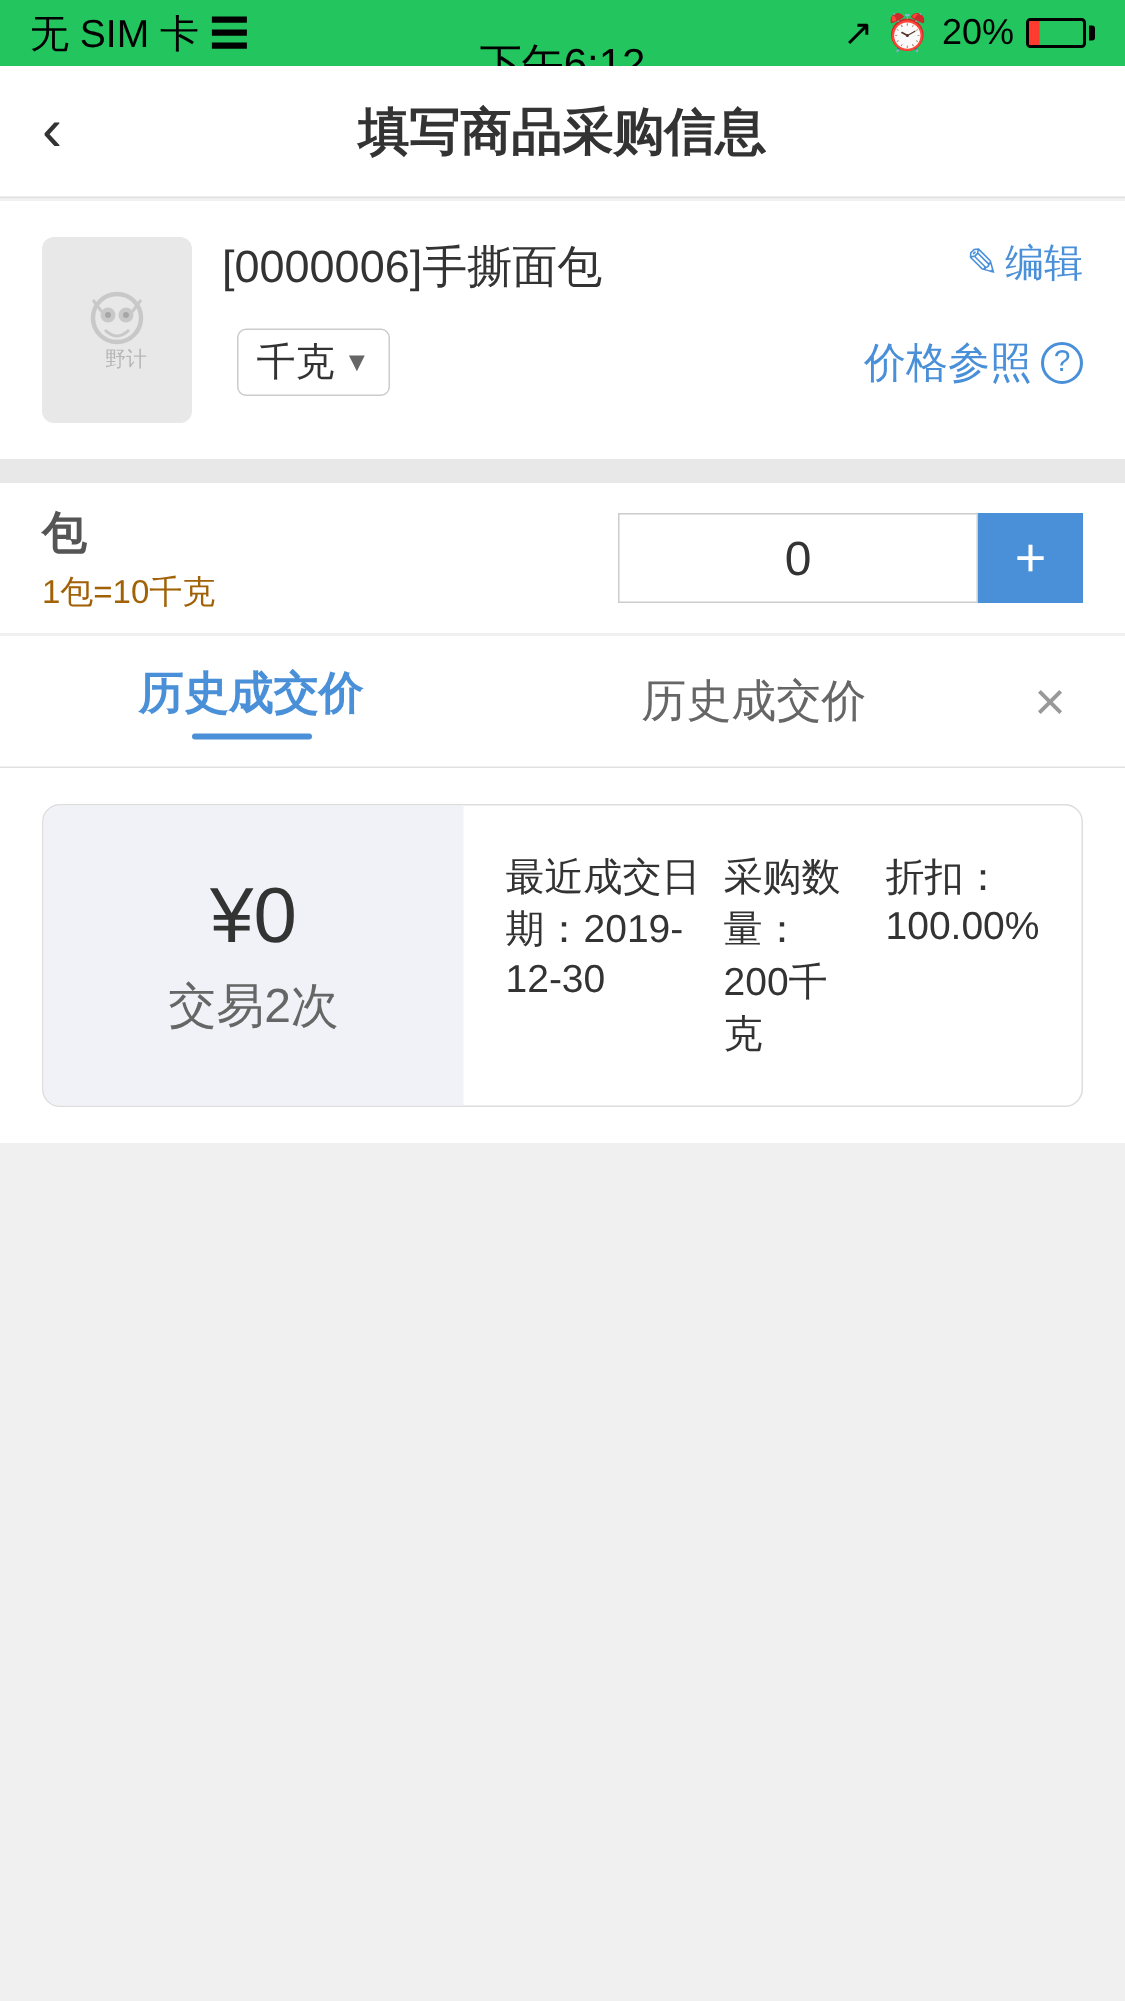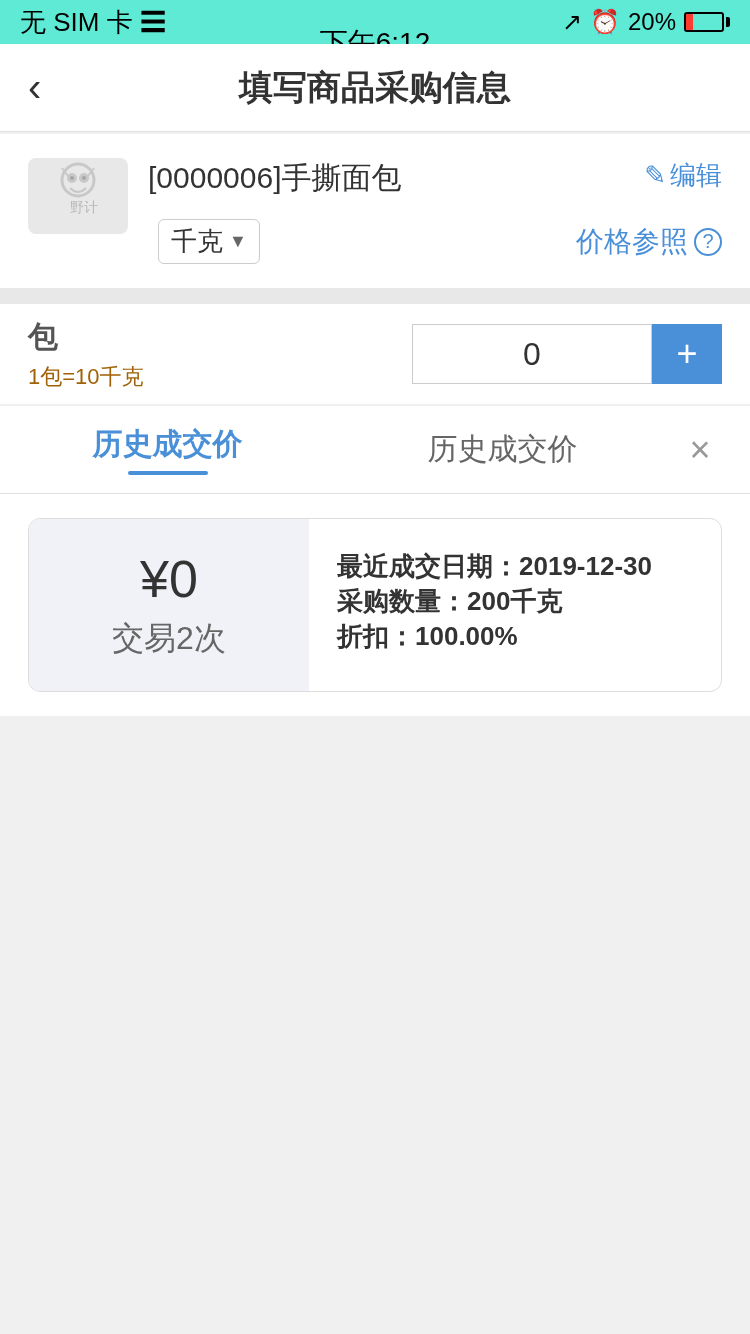--- a/index.html
+++ b/index.html
@@ -9,21 +9,21 @@
       min-height: 1334px;
       font-family: -apple-system, "PingFang SC", "Helvetica Neue", sans-serif;
       background: #f0f0f0;
       overflow-x: hidden;
     }
 
     
     .status-bar {
       width: 750px;
       height: 44px;
-      background: #5eead4;
+      background: #22c55e;
       display: flex;
       align-items: center;
       justify-content: space-between;
       padding: 0 20px;
     }
     .status-left {
       font-size: 26px;
       font-weight: 500;
       color: #000;
       display: flex;
@@ -101,24 +101,25 @@
       margin-top: 2px;
       padding: 24px 28px;
     }
     .product-row {
       display: flex;
       align-items: flex-start;
       gap: 20px;
     }
     .product-thumb {
       width: 100px;
-      height: 76px;
+      height: 124px;
       background: #e8e8e8;
       border-radius: 8px;
       display: flex;
+      align-items: center;
       justify-content: center;
       flex-shrink: 0;
     }
     .product-thumb svg {
       width: 60px;
       height: 60px;
       opacity: 0.5;
     }
     .product-info {
       flex: 1;
@@ -321,22 +322,22 @@
     }
     .trade-count {
       font-size: 32px;
       color: #666;
       margin-top: 8px;
     }
     .trade-right {
       flex: 1;
       padding: 30px 28px;
       display: flex;
-      flex-direction: column;
-      font-weight: bold;
+      flex-direction: row;
+      gap: 14px;
     }
     .trade-detail-row {
       font-size: 26px;
       color: #333;
     }
   </style>
 </head>
 <body>
 
 <div class="status-bar">

